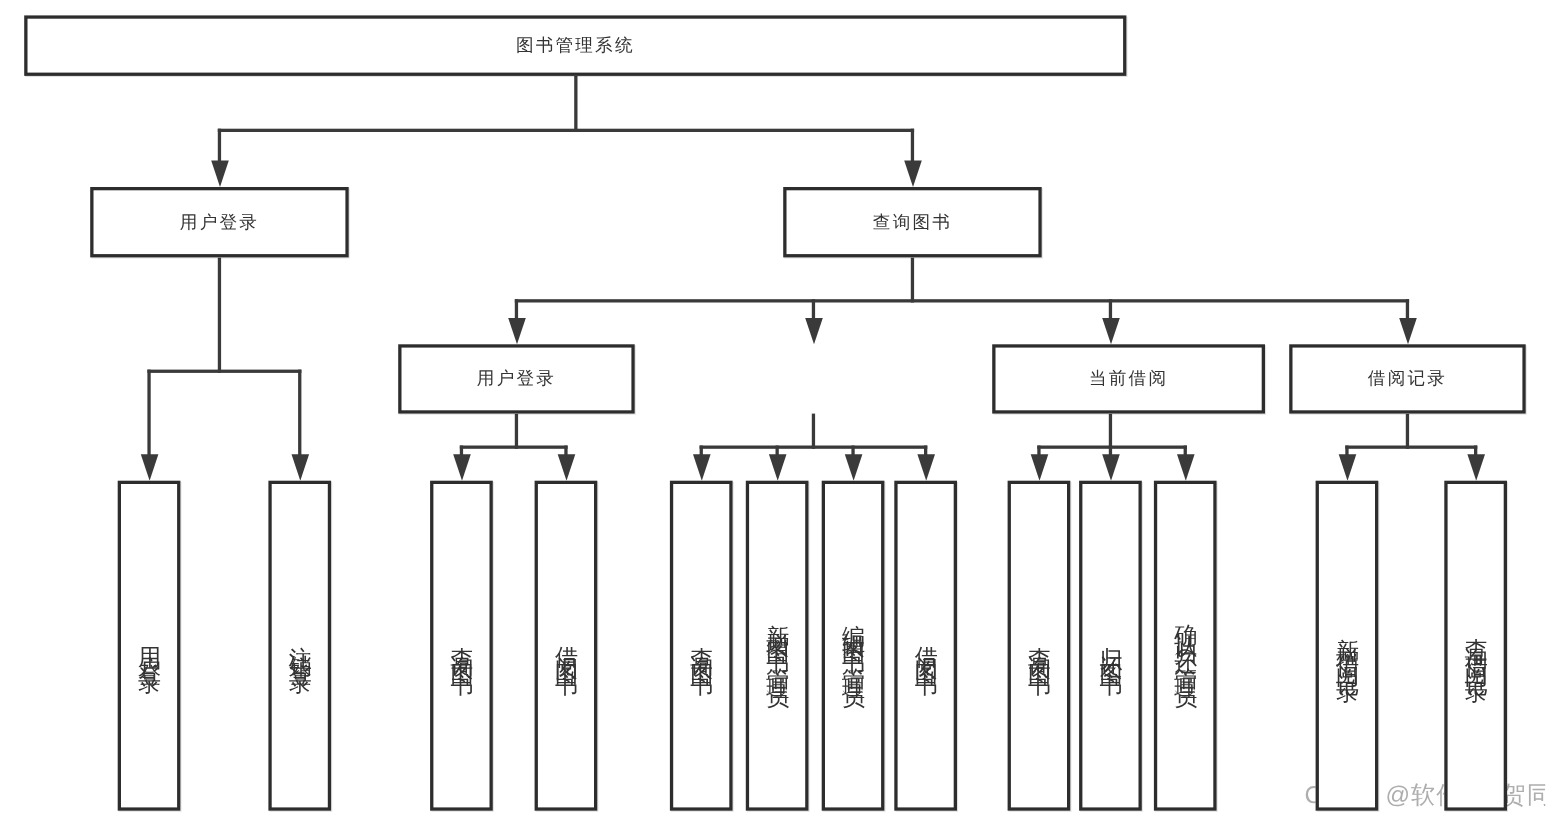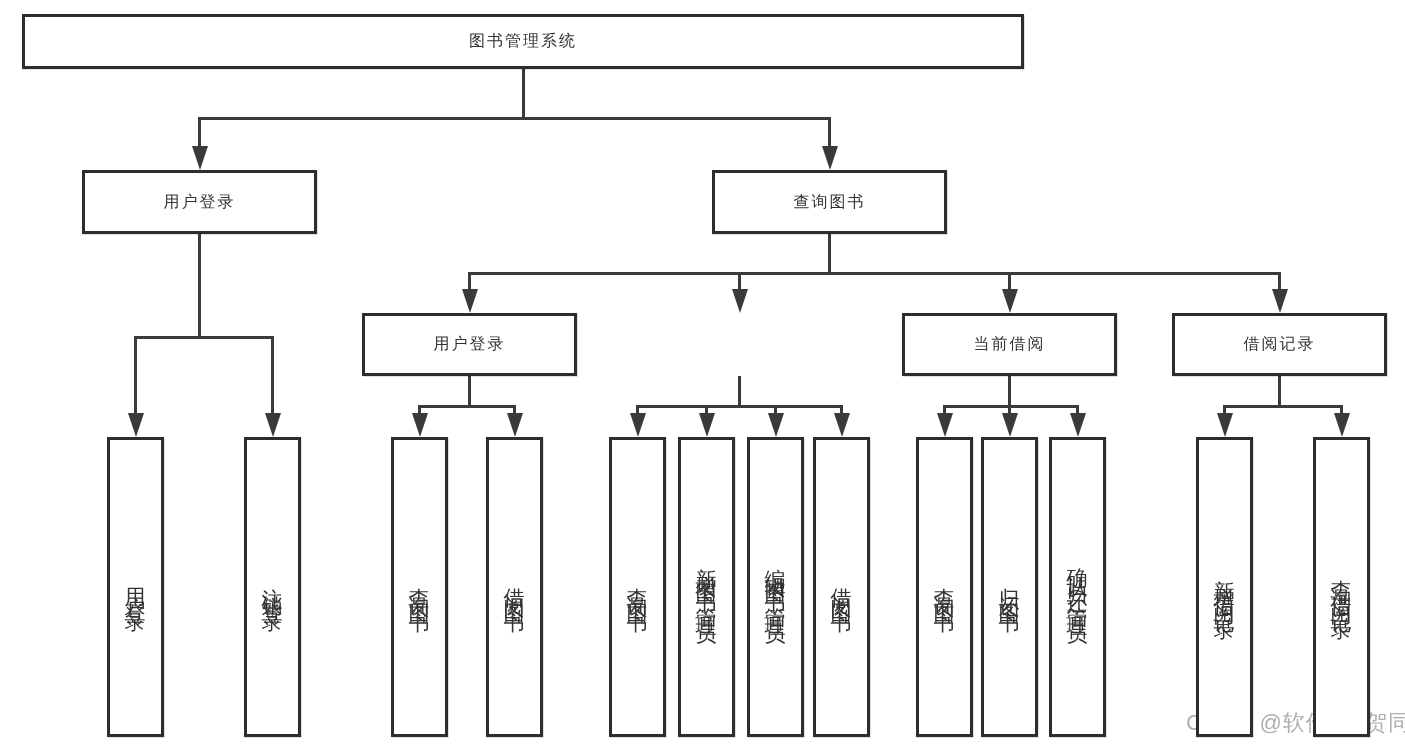--- a/index.html
+++ b/index.html
@@ -128,21 +128,21 @@
     </div>
     <div class="node h" style="left: 82px; top: 170px; width: 235px; height: 64px;">
       <span class="label">用户登录</span>
     </div>
     <div class="node h" style="left: 712px; top: 170px; width: 235px; height: 64px;">
       <span class="label">查询图书</span>
     </div>
     <div class="node h" style="left: 362px; top: 313px; width: 215px; height: 63px;">
       <span class="label">用户登录</span>
     </div>
-    <div class="node h" style="left: 902px; top: 313px; width: 215px; height: 63px;">
+    <div class="node h" style="left: 902px; top: 313px; width: 248px; height: 63px;">
       <span class="label">当前借阅</span>
     </div>
     <div class="node h" style="left: 1172px; top: 313px; width: 215px; height: 63px;">
       <span class="label">借阅记录</span>
     </div>
     <div class="node v" style="left: 107px; top: 437px; width: 57px; height: 300px;">
       <span class="label">用户登录</span>
     </div>
     <div class="node v" style="left: 244px; top: 437px; width: 57px; height: 300px;">
       <span class="label">注销登录</span>

